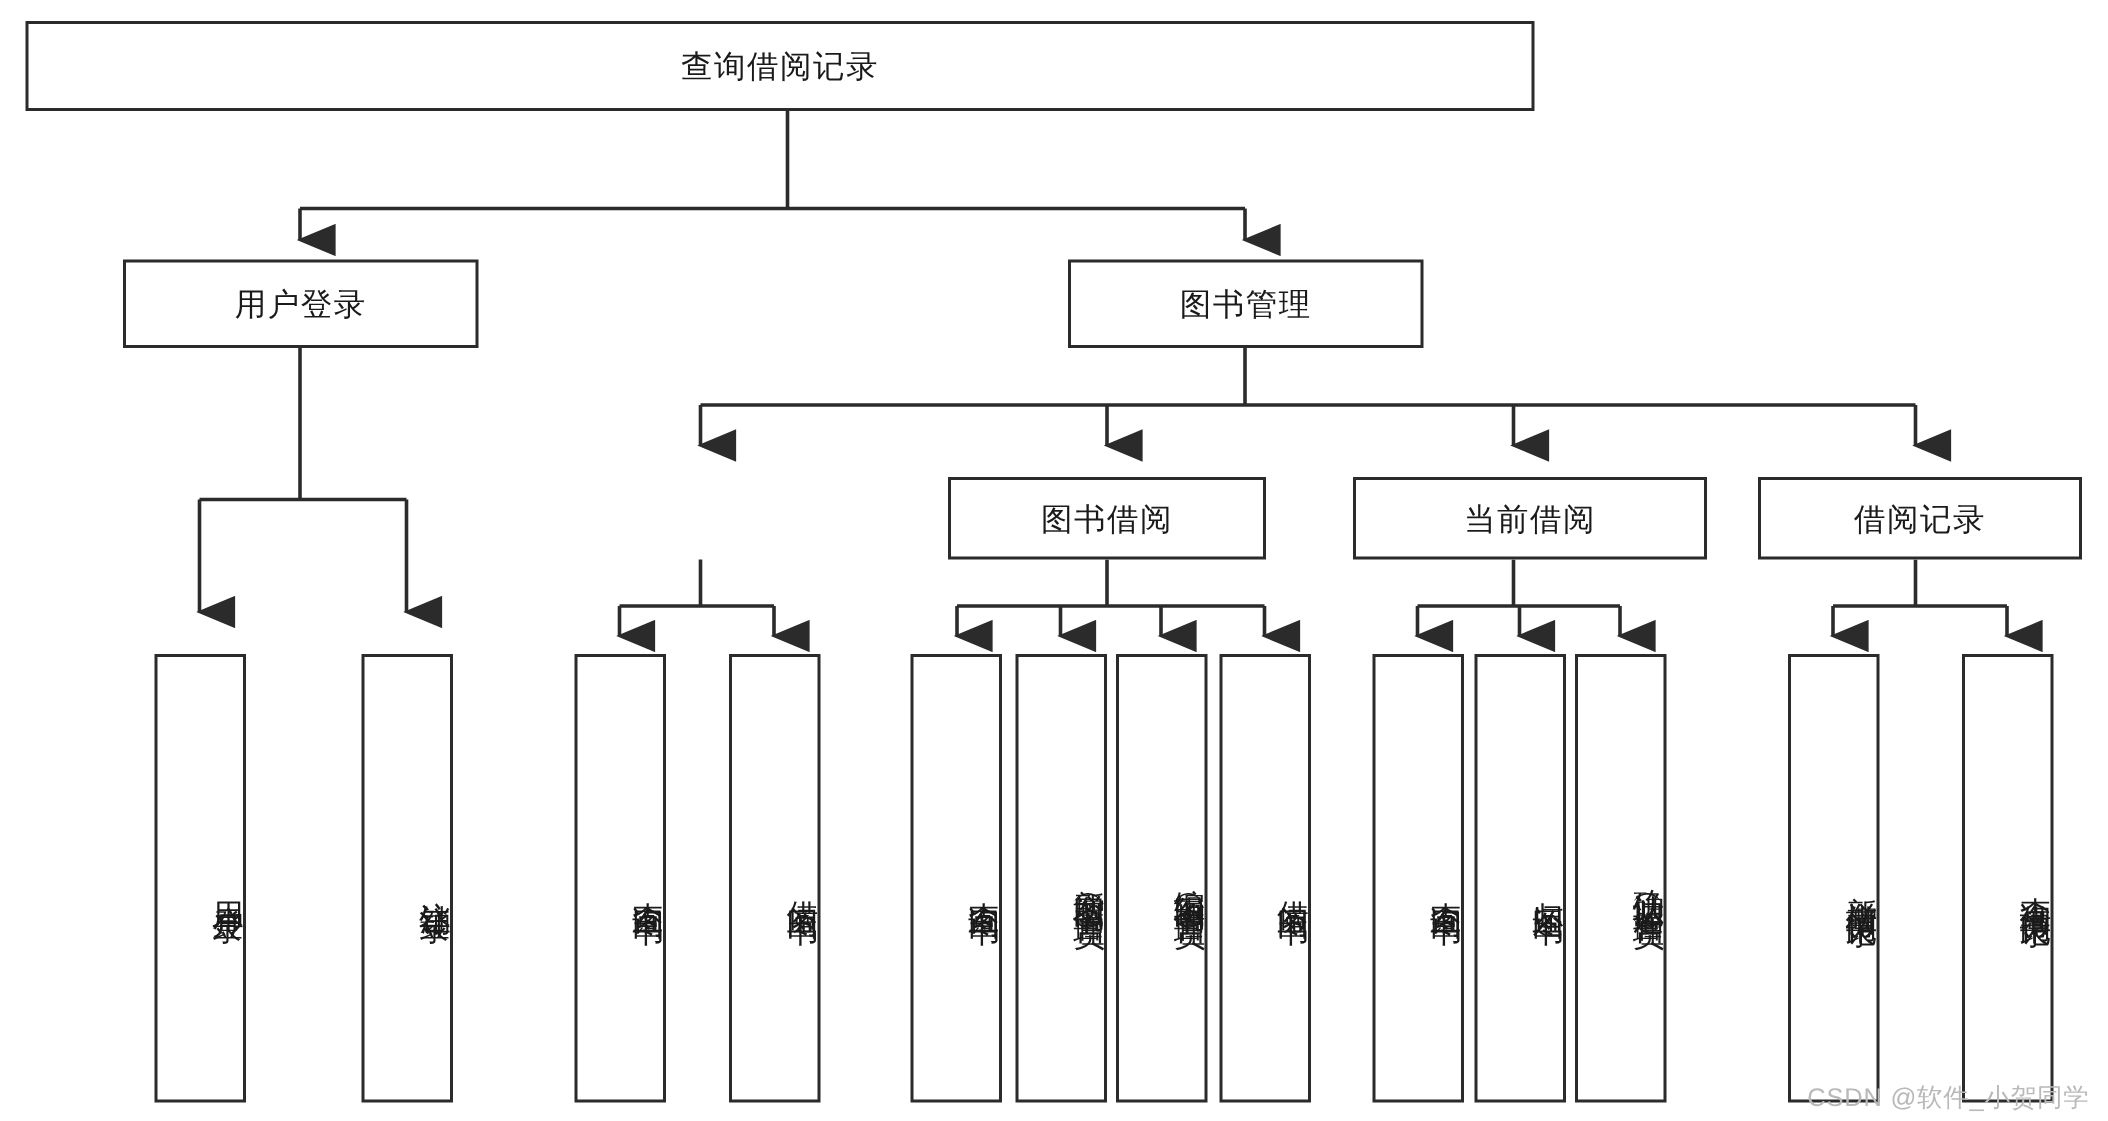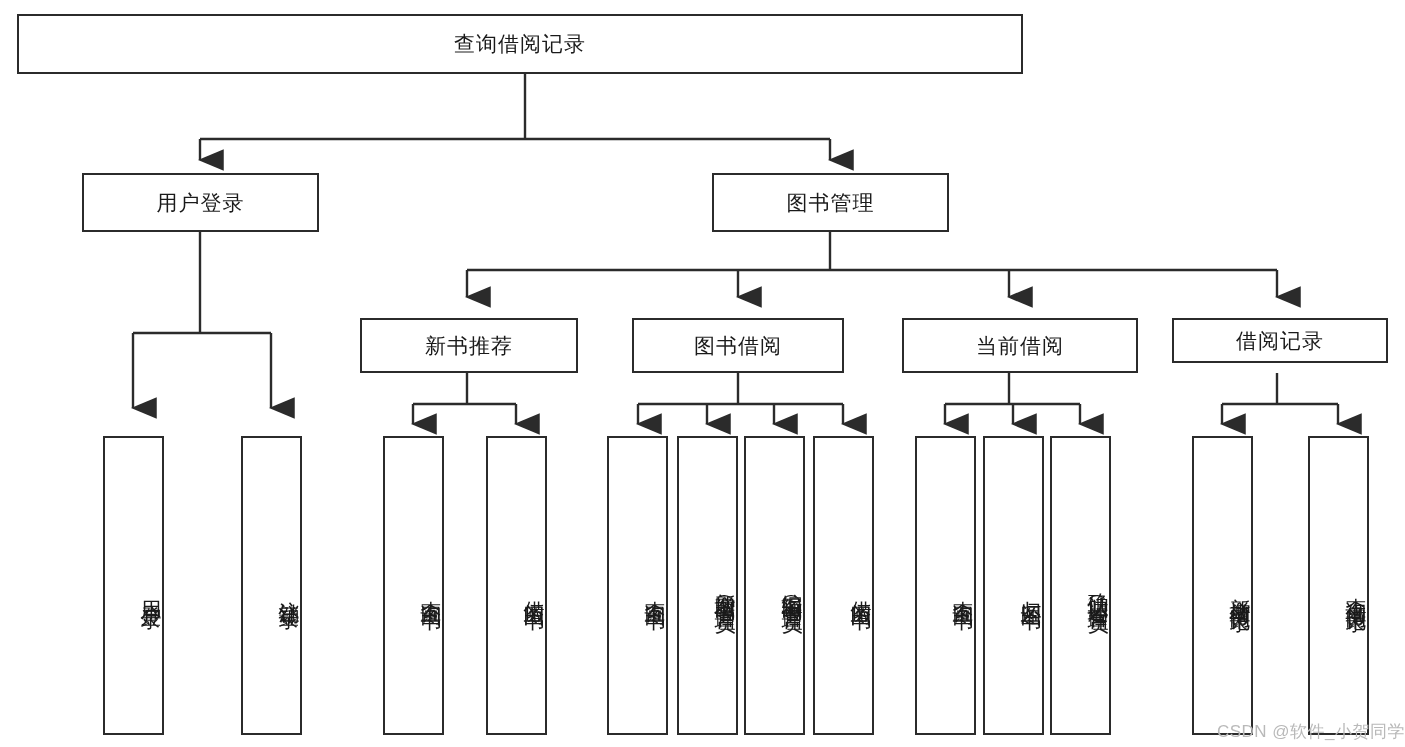--- a/index.html
+++ b/index.html
@@ -52,21 +52,21 @@
     align-items: flex-start;
     justify-content: center;
   }
   .node.v .vtext {
     writing-mode: vertical-rl;
     text-orientation: upright;
     display: block;
   }
   .watermark {
     position: absolute;
-    right: 0;
+    right: 12px;
     bottom: 4px;
     font-size: 17px;
     color: #b9b9b9;
     white-space: nowrap;
     z-index: 3;
     letter-spacing: 0.5px;
   }
 </style>
 </head>
 <body>
@@ -127,30 +127,27 @@
     <span>查询借阅记录</span>
   </div>
 
   <div class="node h" style="left:82px; top:173px; width:237px; height:59px;">
     <span>用户登录</span>
   </div>
   <div class="node h" style="left:712px; top:173px; width:237px; height:59px;text-align:right;">
     <span>图书管理</span>
   </div>
 
-  <div class="node h" style="left:360px; top:318px; width:218px; height:55px;">
-    <span>新书推荐</span>
-  </div>
   <div class="node h" style="left:632px; top:318px; width:212px; height:55px;text-align:center;">
     <span>图书借阅</span>
   </div>
   <div class="node h" style="left:902px; top:318px; width:236px; height:55px;">
     <span>当前借阅</span>
   </div>
-  <div class="node h" style="left:1172px; top:318px; width:216px; height:45px;">
+  <div class="node h" style="left:1172px; top:318px; width:216px; height:55px;">
     <span>借阅记录</span>
   </div>
 
   <div class="node v" style="left:103px; top:436px; width:61px; height:299px;">
     <span class="vtext">用户登录</span>
   </div>
   <div class="node v" style="left:241px; top:436px; width:61px; height:299px;">
     <span class="vtext">注销登录</span>
   </div>
 

